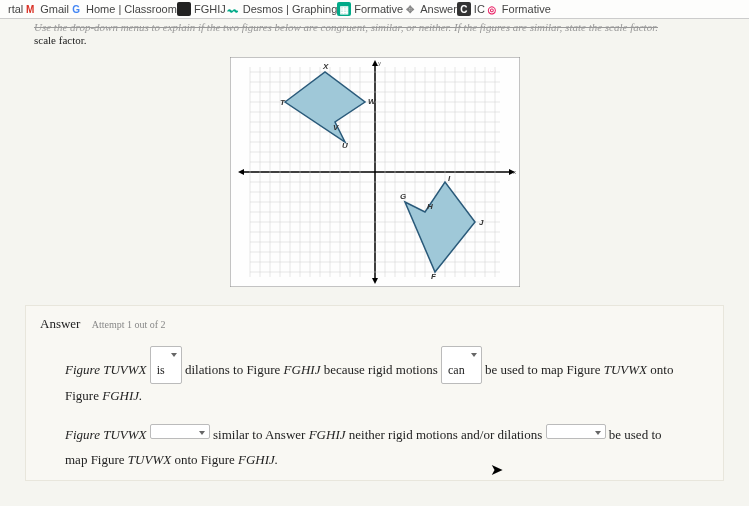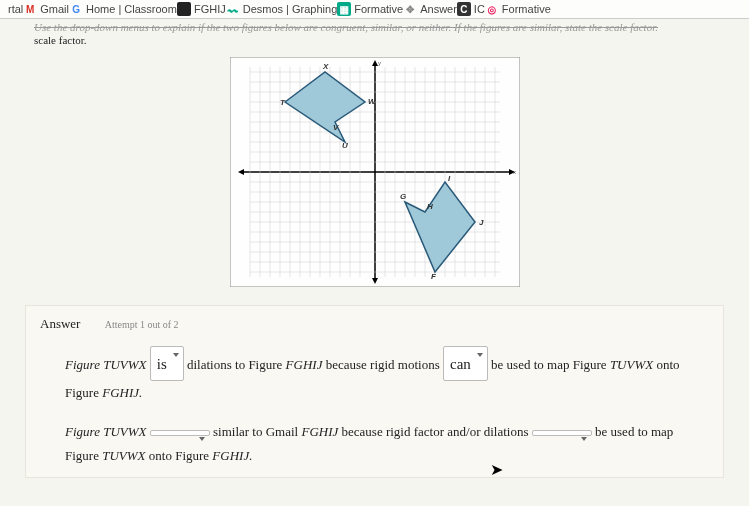--- a/index.html
+++ b/index.html
@@ -5,23 +5,23 @@
 * { box-sizing: border-box; margin: 0; padding: 0; }
 body { font-family: Georgia, 'Times New Roman', serif; background: #f5f5f0; width: 749px; height: 506px; overflow: hidden; font-size: 13px; color: #222; }
 .bookmarks { display: flex; align-items: center; gap: 0; padding: 2px 8px; background: #fdfdfc; border-bottom: 1px solid #ccc; font-family: Arial, sans-serif; font-size: 11px; color: #444; }
 .bookmarks .bm { display: flex; align-items: center; gap: 3px; white-space: nowrap; }
 .ico { width: 14px; height: 14px; display: inline-flex; align-items: center; justify-content: center; font-weight: bold; font-size: 10px; border-radius: 2px; }
 .top-instr { padding: 2px 34px 4px; font-style: italic; font-size: 11px; line-height: 1.2; }
 .chart-wrap { display: flex; justify-content: center; padding: 6px 0 10px; }
 svg.chart { background: #fff; }
 .answer-box { background: #f9f8f3; border: 1px solid #e8e6dc; margin: 8px 25px 0; padding: 10px 14px 8px; }
 .answer-h { font-weight: normal; font-size: 13px; display: inline; text-align: right; }
-.attempt { font-size: 10px; color: #888; margin-left: 21px; }
+.attempt { font-size: 10px; color: #888; margin-left: 8px; }
 .sentence { margin: 14px 25px 0; line-height: 1.9; font-size: 13px; }
-.dd { display: inline-block; border: 1px solid #bbb; background: #fff; padding: 3px 16px 1px 6px; font-size: 15px; position: relative; min-width: 30px; border-radius: 2px; vertical-align: baseline; }
+.dd { display: inline-block; border: 1px solid #bbb; background: #fff; padding: 12px 16px 1px 6px; font-size: 12px; position: relative; min-width: 30px; border-radius: 2px; vertical-align: baseline; }
 .dd::after { content: ""; position: absolute; right: 4px; top: 6px; border-left: 3px solid transparent; border-right: 3px solid transparent; border-top: 4px solid #666; }
 .dd.wide { min-width: 60px; }
 .figname { font-style: italic; }
 .cursor { position: absolute; left: 490px; top: 460px; font-size: 16px; color: #000; }
 </style>
 </head>
 <body>
 
 <div class="bookmarks">
   <span class="bm">
@@ -160,23 +160,23 @@
     <span class="dd">can</span>
     <span>be used to map Figure</span>
     <span class="figname">TUVWX</span>
     <span>onto Figure</span>
     <span class="figname">FGHIJ.</span>
   </div>
 
   <div class="sentence">
     <span class="figname">Figure TUVWX</span>
     <span class="dd wide"></span>
-    <span>similar to Gmail</span>
+    <span>similar to Answer</span>
     <span class="figname">FGHIJ</span>
-    <span>because rigid factor and/or dilations</span>
+    <span>neither rigid motions and/or dilations</span>
     <span class="dd wide"></span>
     <span>be used to map Figure</span>
     <span class="figname">TUVWX</span>
     <span>onto Figure</span>
     <span class="figname">FGHIJ.</span>
   </div>
 </div>
 
 <div class="cursor">➤</div>
 

